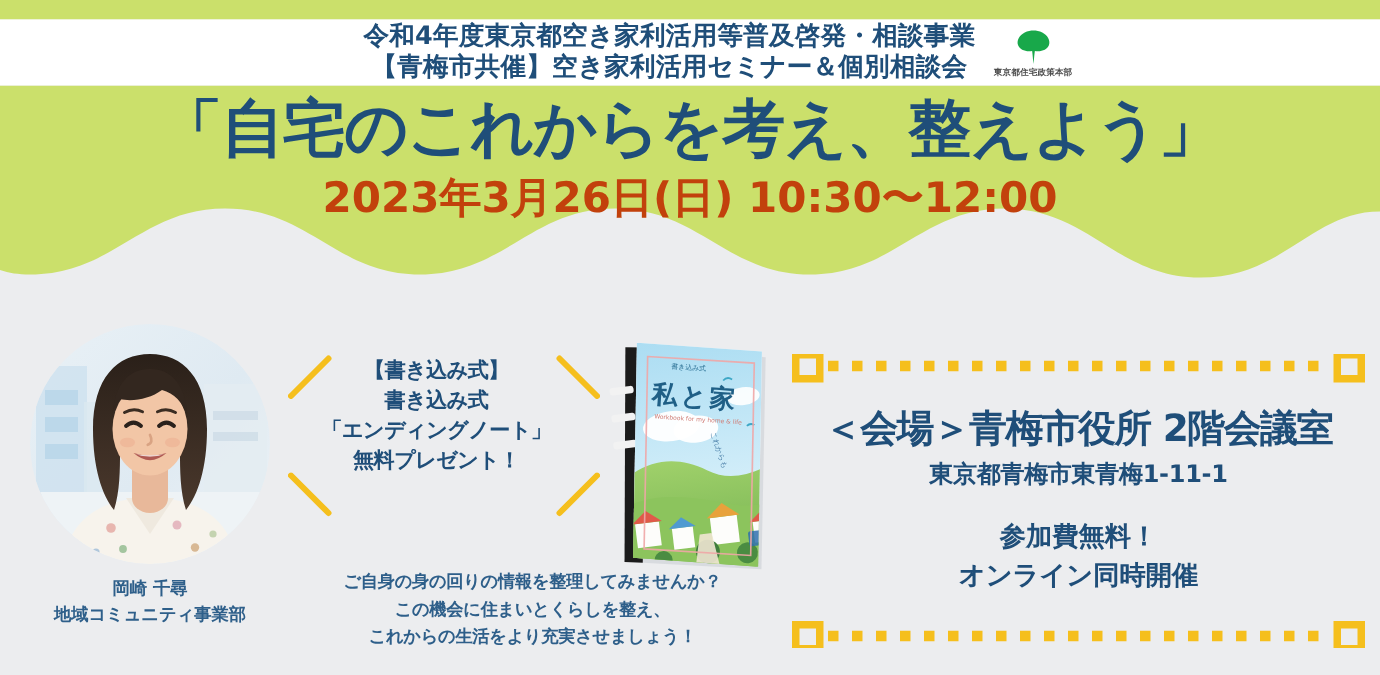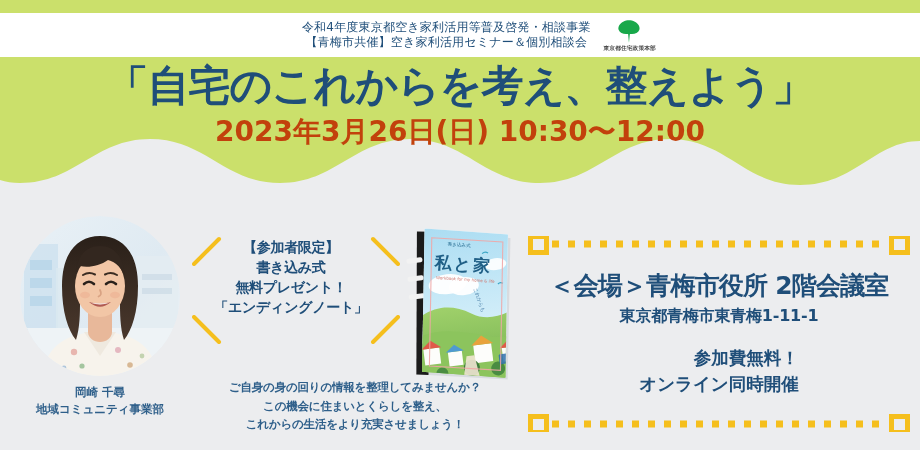--- a/index.html
+++ b/index.html
@@ -10,21 +10,21 @@
     position:relative;
   }
   #stage{position:absolute;inset:0;width:920px;height:450px;overflow:hidden;background:#ecedef;}
 
   
   .band-green-top{position:absolute;left:0;top:0;width:920px;height:13px;background:#cbe06b;}
   .header-white{position:absolute;left:0;top:13px;width:920px;height:44px;background:#ffffff;
       display:flex;align-items:center;justify-content:center;}
   .header-inner{display:flex;align-items:center;gap:14px;transform:translateX(18px);}
   .header-lines{display:flex;flex-direction:column;align-items:center;line-height:1.25;}
-  .header-lines span{color:#1f4e79;font-size:12px;font-weight:400;letter-spacing:.2px;white-space:nowrap;}
+  .header-lines span{color:#1f4e79;font-size:17px;font-weight:700;letter-spacing:.2px;white-space:nowrap;}
 
   .logo-wrap{display:flex;flex-direction:column;align-items:center;justify-content:center;gap:1px;}
   .logo-mark{width:26px;height:26px;display:block;}
   .logo-caption{font-size:5.4px;color:#4a4a4a;font-weight:700;letter-spacing:.1px;white-space:nowrap;transform:scale(1.06);}
 
   
   .hero{position:absolute;left:0;top:57px;width:920px;height:150px;}
   .hero-bg{position:absolute;left:0;top:0;width:920px;height:150px;}
   .hero-text{position:absolute;left:0;top:0;width:920px;height:150px;
       display:flex;flex-direction:column;align-items:center;justify-content:flex-start;padding-top:4px;box-sizing:border-box;}
@@ -55,21 +55,21 @@
   .notebook{position:absolute;left:404px;top:218px;width:124px;height:170px;}
   .notebook svg{display:block;}
 
   
   .venue{position:absolute;left:528px;top:236px;width:382px;height:196px;}
   .venue-dots{position:absolute;left:0;top:0;width:382px;height:196px;}
   .venue-body{position:absolute;left:0;top:0;width:382px;height:196px;
       display:flex;flex-direction:column;align-items:center;justify-content:center;box-sizing:border-box;}
   .venue-hall{color:#1f4e79;font-size:25px;font-weight:700;letter-spacing:-.8px;white-space:nowrap;line-height:1.2;}
   .venue-addr{color:#1f4e79;font-size:16px;font-weight:700;letter-spacing:-.2px;white-space:nowrap;margin-top:5px;line-height:1.2;}
-  .venue-free{color:#1f4e79;font-size:17.5px;font-weight:700;margin-top:21px;line-height:1.45;text-align:right;white-space:nowrap;}
+  .venue-free{color:#1f4e79;font-size:17.5px;font-weight:700;margin-top:21px;line-height:1.45;text-align:center;white-space:nowrap;}
 </style>
 </head>
 <body>
 
 <div id="stage">
 
   <div class="band-green-top"></div>
 
   <div class="header-white">
     <div class="header-inner">
@@ -189,24 +189,24 @@
       </svg>
   </span>
   <span class="bracket br">
     <svg width="30" height="30" viewBox="0 0 30 30">
         <line x1="28" y1="2" x2="3" y2="27" stroke="#f5bf1d" stroke-width="4" stroke-linecap="round"></line>
       </svg>
   </span>
 
   <div class="gift">
     <div class="gift-lines">
-      <div>【参加者限定】</div>
+      <div>【書き込み式】</div>
       <div>書き込み式</div>
+      <div>「エンディングノート」</div>
       <div>無料プレゼント！</div>
-      <div>「エンディングノート」</div>
     </div>
   </div>
 
   <div class="notebook">
     <svg width="124" height="170" viewBox="0 0 124 170" aria-hidden="true">
       <defs>
         <clipPath id="bookclip">
             <path d="M30 6 L112 22 L92 164 L10 148 Z"></path>
           </clipPath>
         <linearGradient id="skyG" x1="0" y1="0" x2="0" y2="1">

